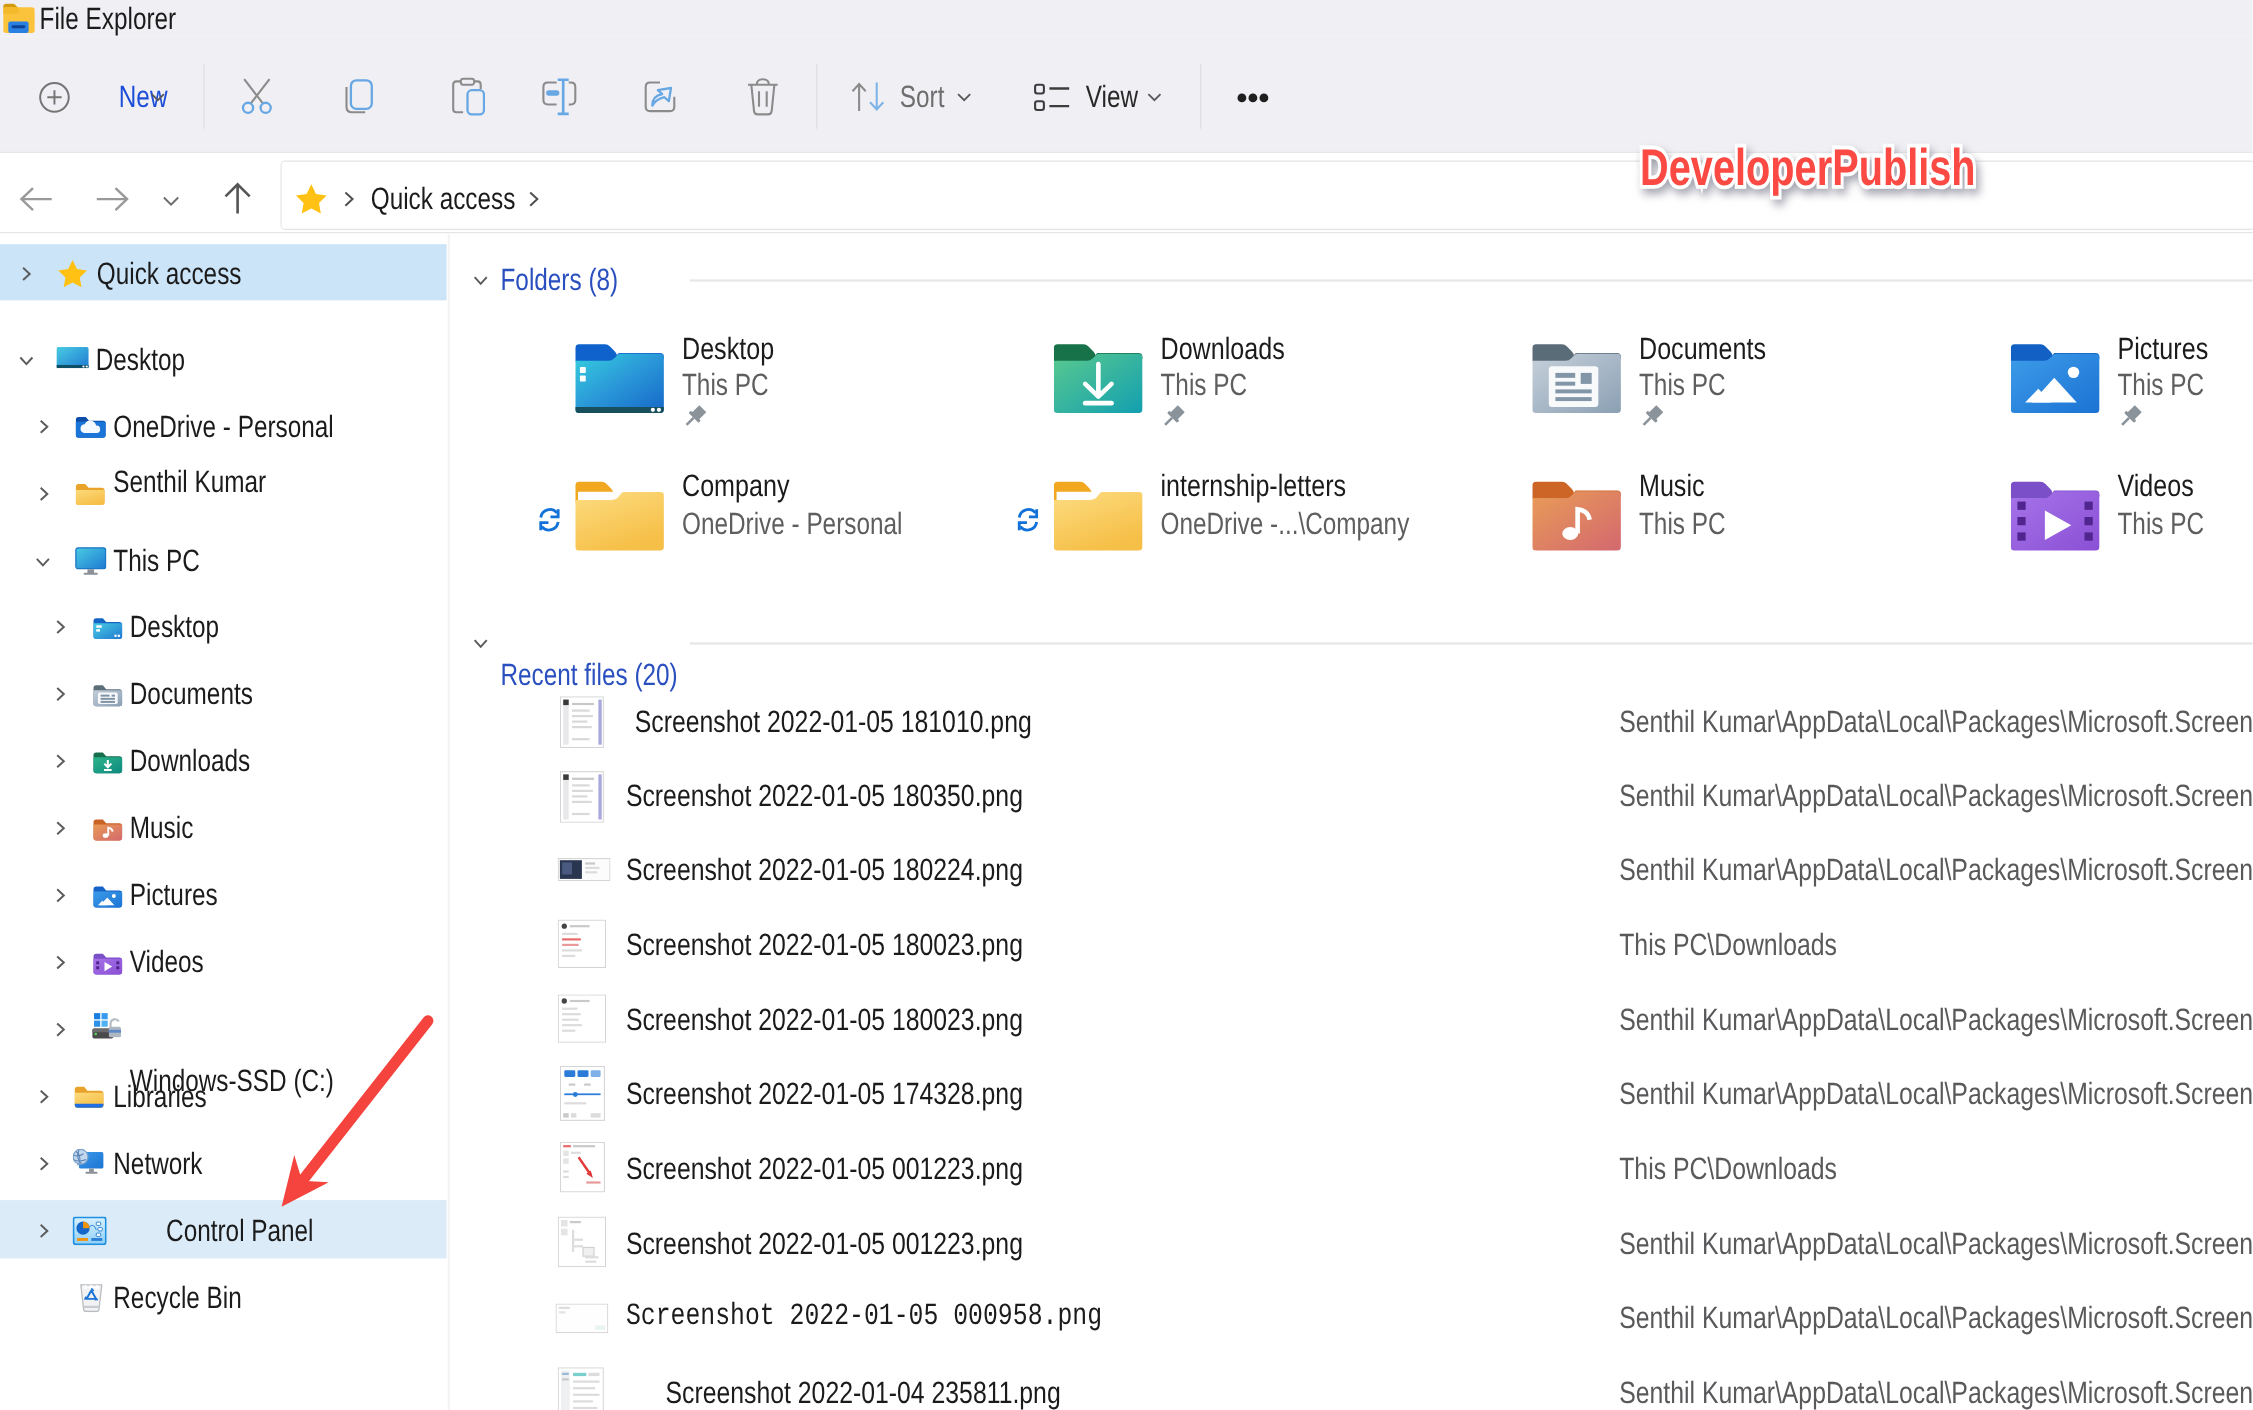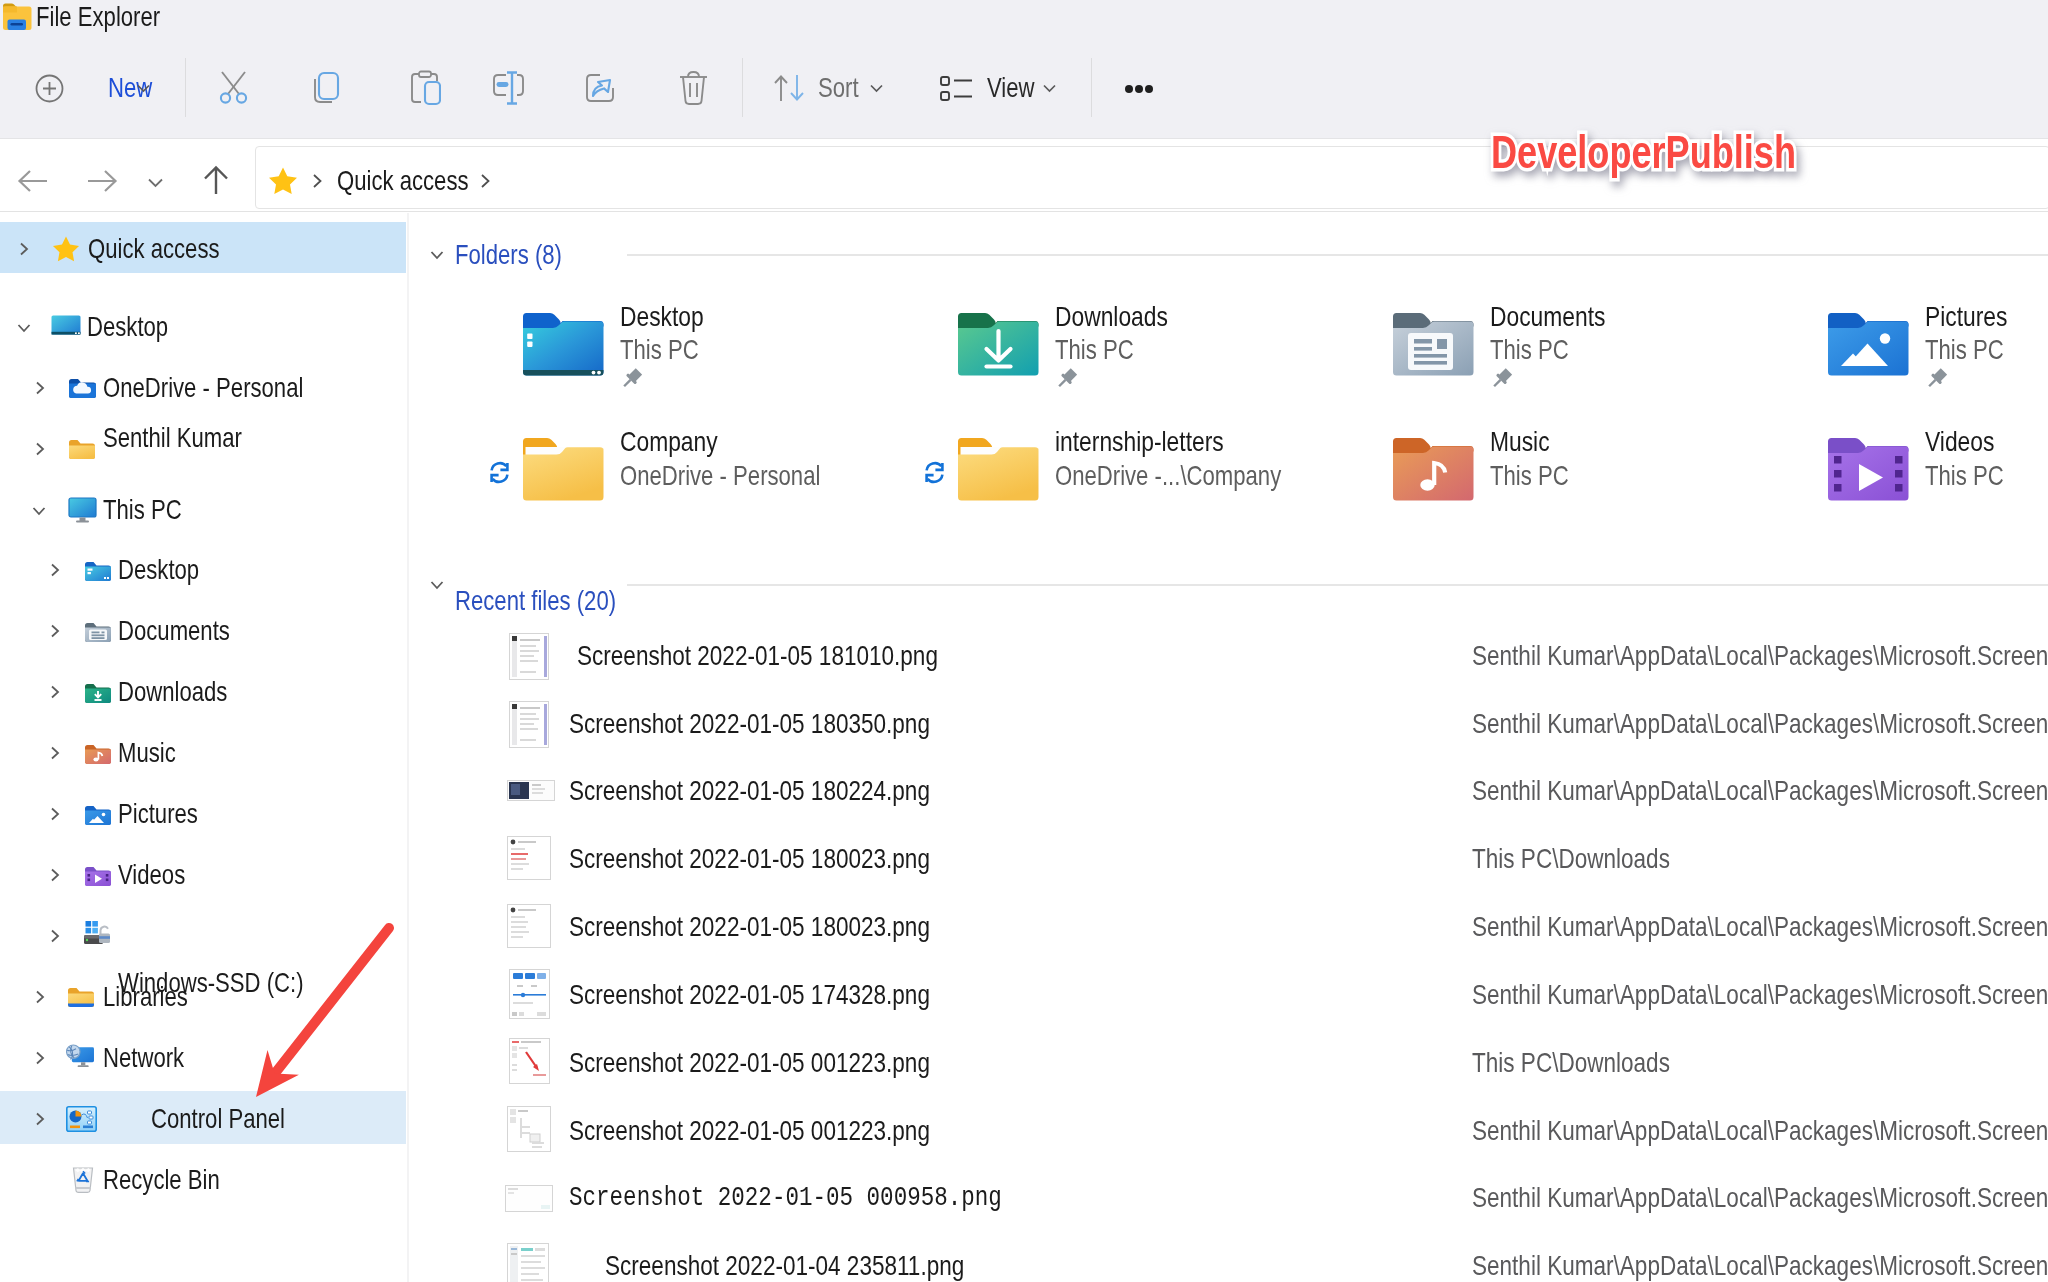--- a/index.html
+++ b/index.html
@@ -582,21 +582,21 @@
 <div class="txt gray" style="left:1490px;top:459px;"><span class="t">This PC</span></div>
 <svg class="ab" style="left:1828px;top:437px" width="81" height="65">
     <use href="#Fvid"></use>
   </svg>
 <div class="txt" style="left:1925px;top:425px;"><span class="t81">Videos</span></div>
 <div class="txt gray" style="left:1925px;top:459px;"><span class="t">This PC</span></div>
 
 <svg class="ab" style="left:428px;top:577px" width="18" height="16">
     <use href="#chd"></use>
   </svg>
-<div class="txt hdr" style="left:455px;top:584px;"><span class="t">Recent files (20)</span></div>
+<div class="txt hdr" style="left:455px;top:597px;"><span class="t">Recent files (20)</span></div>
 <div class="rule" style="left:627px;top:584px;width:1421px;"></div>
 
 <svg class="ab" style="left:509px;top:633px" width="40" height="47" viewBox="0 0 40 47">
     <rect x="0.5" y="0.5" width="39" height="46" fill="#fff" stroke="#d5d5d5"></rect>
     <rect x="3" y="3" width="5" height="41" fill="#e8e8ea"></rect>
     <rect x="3" y="3" width="5" height="5" fill="#3a3a3a"></rect>
     <rect x="35" y="3" width="3" height="41" fill="#a8a8dc"></rect>
     <rect x="11" y="6" width="20" height="2" fill="#c9c9c9"></rect>
     <rect x="11" y="12" width="16" height="2" fill="#d9d9d9"></rect>
     <rect x="11" y="17" width="19" height="2" fill="#d9d9d9"></rect>

